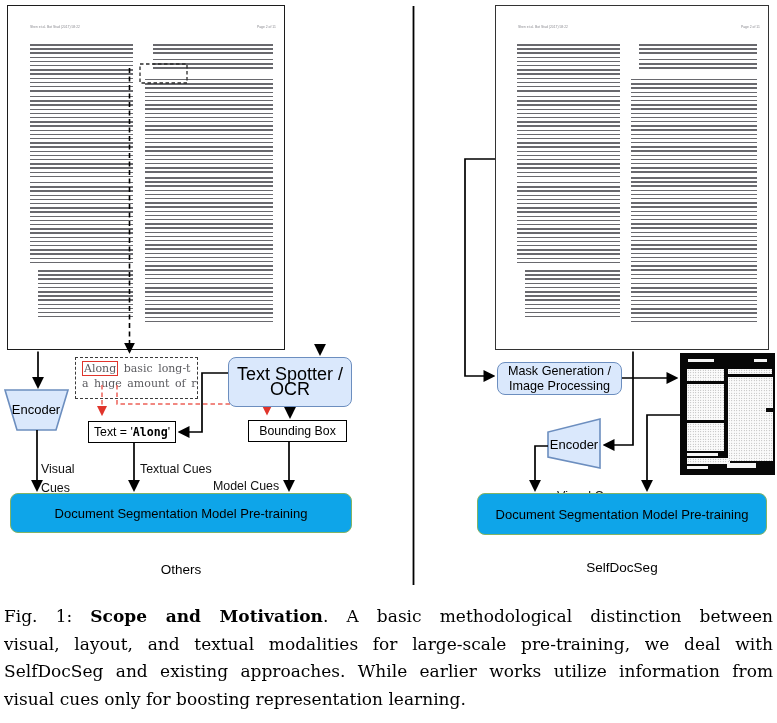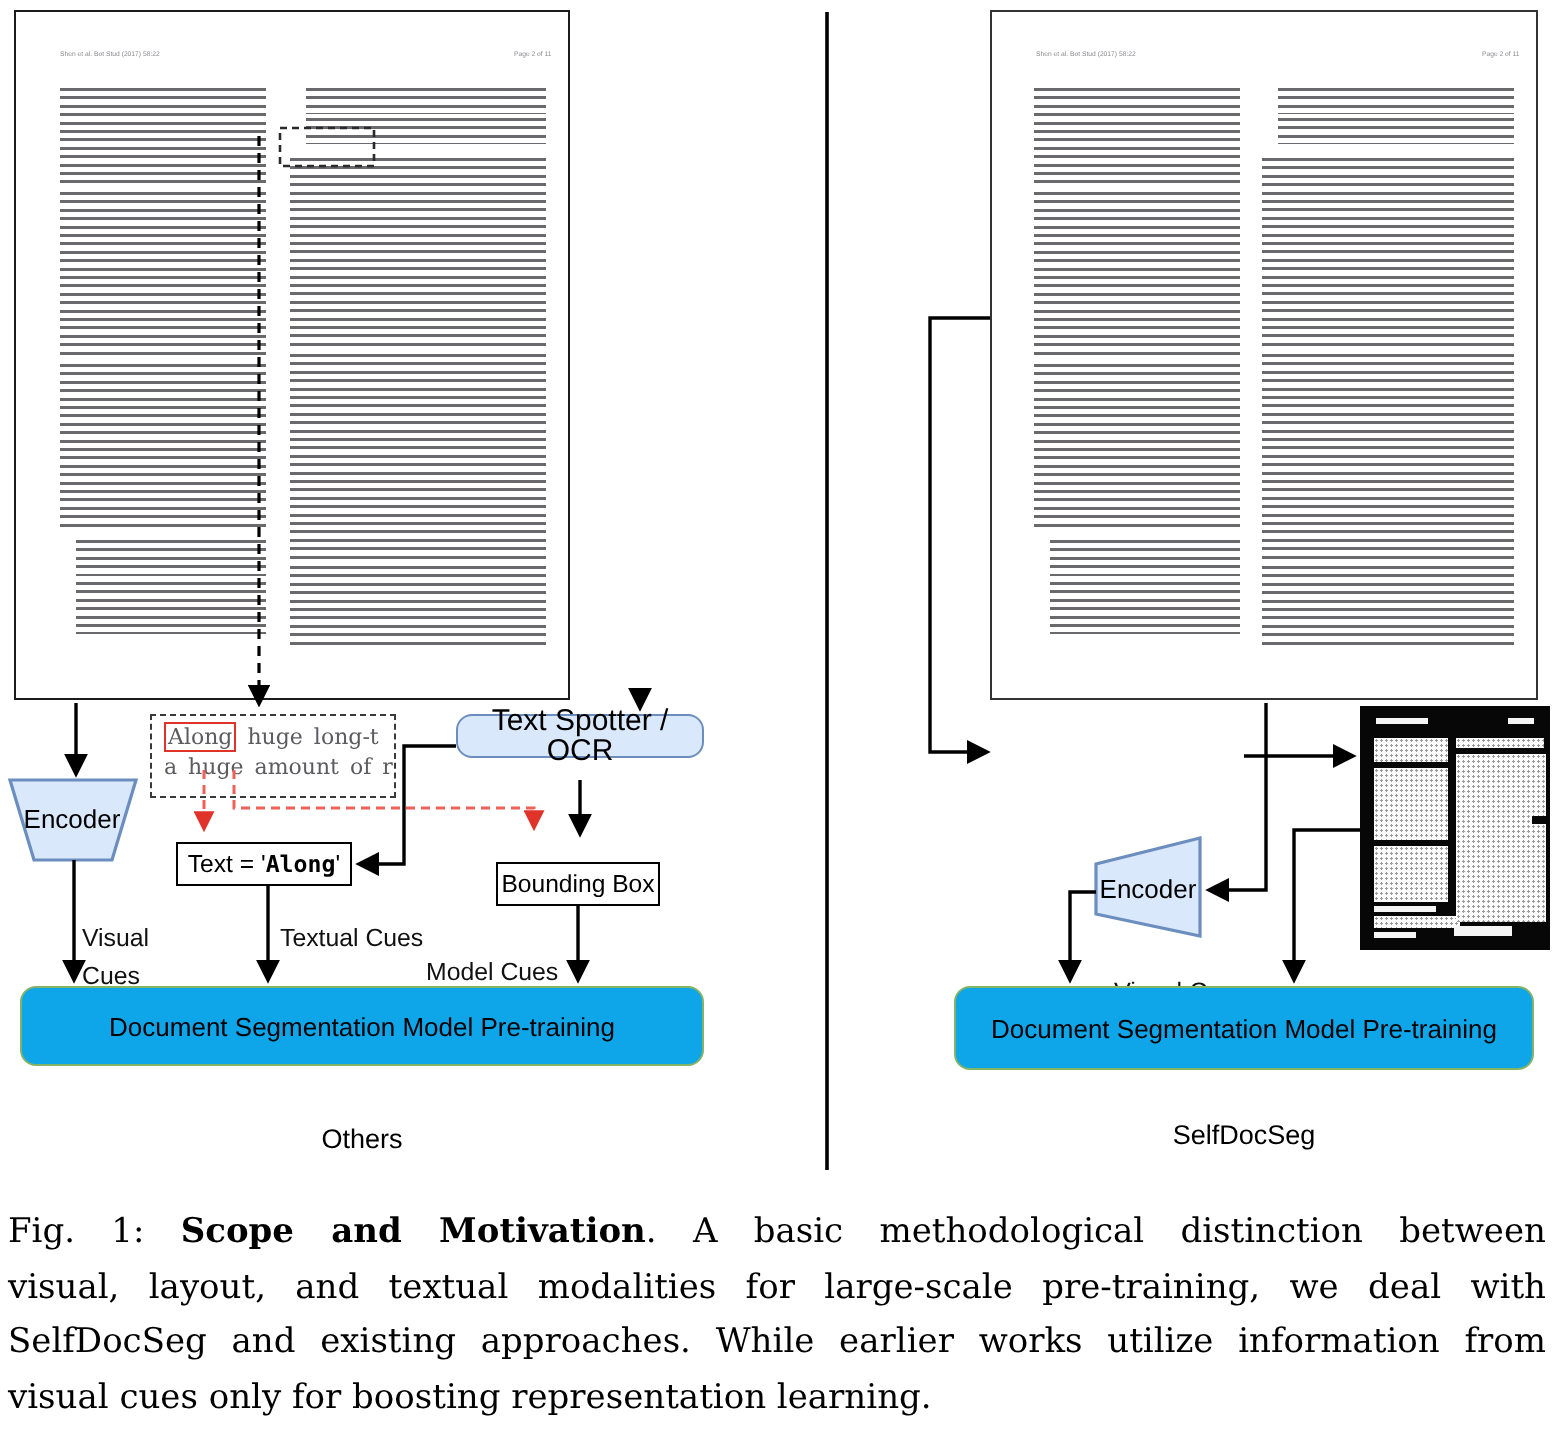--- a/index.html
+++ b/index.html
@@ -71,33 +71,33 @@
     <div class="tx" style="left:30px;top:264px;width:95px;height:18px"></div>
     <div class="tx" style="left:30px;top:285px;width:95px;height:26px"></div>
     <div class="tx" style="left:145px;top:38px;width:120px;height:13px"></div>
     <div class="tx" style="left:145px;top:53px;width:120px;height:13px"></div>
     <div class="tx" style="left:137px;top:73px;width:128px;height:96px"></div>
     <div class="tx" style="left:137px;top:171px;width:128px;height:104px"></div>
     <div class="tx" style="left:137px;top:277px;width:128px;height:40px"></div>
   </div>
 
   <div class="cropbox">
-    <div><span class="red-rect">Along</span><span> huge long-t</span></div>
+    <div><span class="red-rect">Along</span><span> basic long-t</span></div>
     <div>a huge amount of r</div>
   </div>
 
-  <div class="bluebox" style="left:228px;top:357px;width:124px;height:22px;font-size:15px">Text Spotter / OCR</div>
+  <div class="bluebox" style="left:228px;top:357px;width:124px;height:50px;font-size:18px">Text Spotter / OCR</div>
 
   <div class="plainbox" style="left:88px;top:421px;width:88px;height:22px">
     <span>Text = '</span>
         <span class="mono">Along</span>
         <span>'</span>
   </div>
 
-  <div class="plainbox" style="left:248px;top:431px;width:82px;height:22px">Bounding Box</div>
+  <div class="plainbox" style="left:248px;top:420px;width:99px;height:22px">Bounding Box</div>
 
   <div class="enc-lbl" style="left:8px;top:402px;width:56px;">Encoder</div>
 
   <div class="lbl" style="left:41px;top:445px;line-height:19px">
     <div>Visual</div>
     <div>Cues</div>
   </div>
   <div class="lbl" style="left:140px;top:447px">Textual Cues</div>
   <div class="lbl" style="left:213px;top:464px">Model Cues</div>
 
@@ -113,20 +113,26 @@
     <div class="tx" style="left:21px;top:176px;width:103px;height:84px"></div>
     <div class="tx" style="left:29px;top:264px;width:95px;height:18px"></div>
     <div class="tx" style="left:29px;top:285px;width:95px;height:26px"></div>
     <div class="tx" style="left:143px;top:38px;width:118px;height:13px"></div>
     <div class="tx" style="left:143px;top:53px;width:118px;height:13px"></div>
     <div class="tx" style="left:135px;top:73px;width:126px;height:96px"></div>
     <div class="tx" style="left:135px;top:171px;width:126px;height:104px"></div>
     <div class="tx" style="left:135px;top:277px;width:126px;height:40px"></div>
   </div>
 
+  <div class="bluebox" style="left:497px;top:362px;width:125px;height:33px">
+    <div>
+      <div>Mask Generation /</div>
+      <div>Image Processing</div>
+    </div>
+  </div>
 
   <div class="maskimg">
     <div class="mblk solid" style="left:8px;top:6px;width:26px;height:3px"></div>
     <div class="mblk solid" style="left:74px;top:6px;width:13px;height:3px"></div>
     <div class="mblk" style="left:7px;top:16px;width:37px;height:12px"></div>
     <div class="mblk" style="left:7px;top:31px;width:37px;height:36px"></div>
     <div class="mblk" style="left:7px;top:70px;width:37px;height:28px"></div>
     <div class="mblk solid" style="left:7px;top:100px;width:31px;height:3px"></div>
     <div class="mblk" style="left:7px;top:105px;width:43px;height:6px"></div>
     <div class="mblk solid" style="left:7px;top:113px;width:21px;height:3px"></div>

